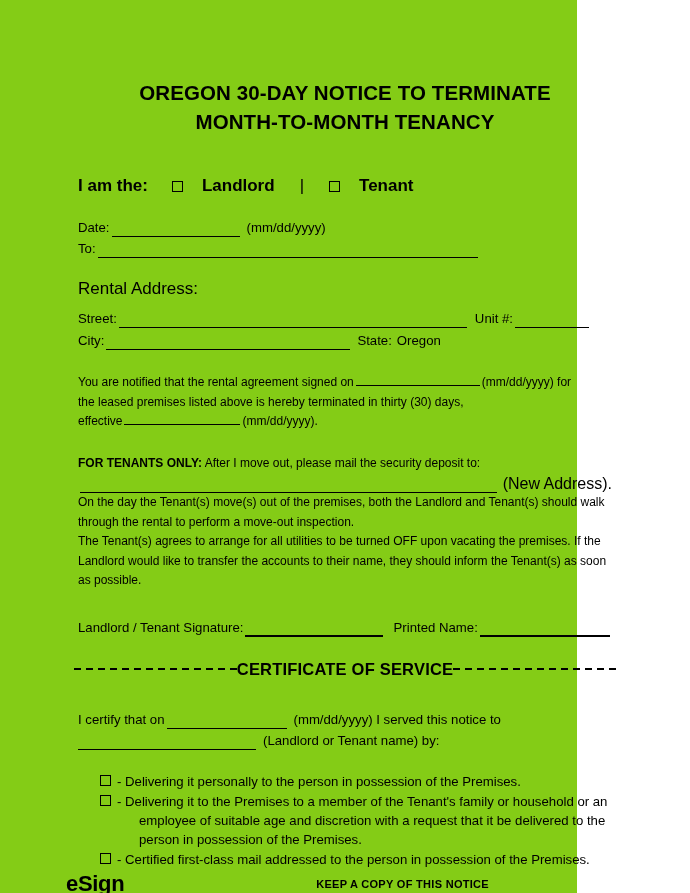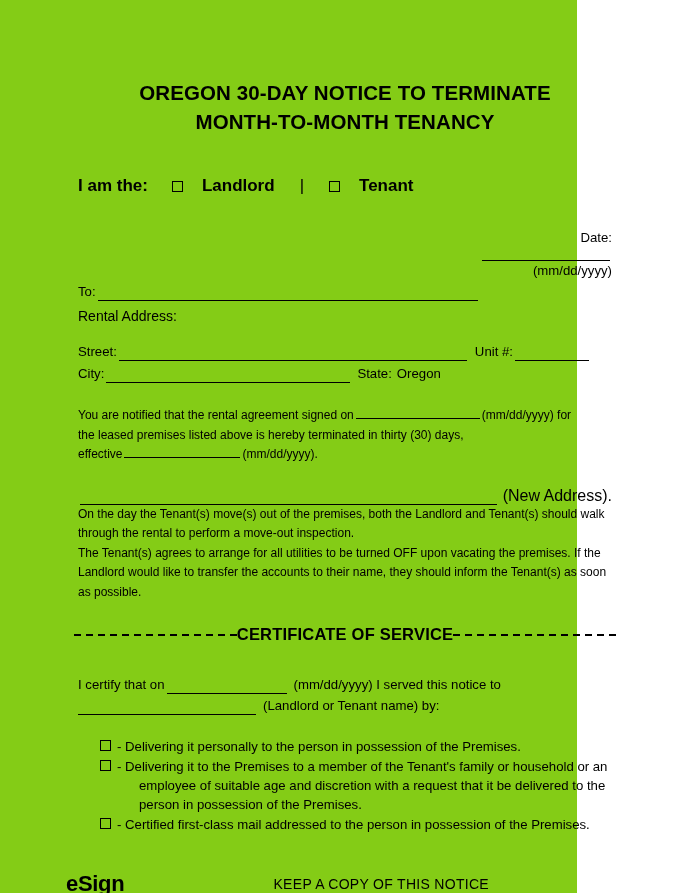--- a/index.html
+++ b/index.html
@@ -71,25 +71,25 @@
     white-space: nowrap;
   }
   .blank {
     display: inline-block;
     border-bottom: 1.3px solid #000;
     height: 13px;
     margin: 0 2px;
   }
   .blank.thick { border-bottom-width: 2px; }
 
-  .sec-date { margin-top: 32px; flex-direction: column; }
+  .sec-date { margin-top: 22px; }
   .sec-to   { margin-top: 2px; }
 
-  .rental-title { margin-top: 7px; font-size: 14px; }
-  .sec-street { margin-top: 18px; }
+  .rental-title { margin-top: 21px; font-size: 17px; }
+  .sec-street { margin-top: 10px; }
   .sec-city   { margin-top: 3px; }
 
   
   p.para {
     margin: 0;
     font-size: 12px;
     line-height: 19.5px;
     text-align: left;
   }
   .sec-notified { margin-top: 23px; }
@@ -174,22 +174,22 @@
     align-items: center;
     justify-content: space-between;
     margin-top: 42px;
   }
   .brand {
     font-size: 22px;
     font-weight: bold;
     letter-spacing: -0.3px;
   }
   .keepcopy {
-    font-size: 14px;
-    font-weight: normal;
+    font-size: 11px;
+    font-weight: bold;
     letter-spacing: 0.3px;
   }
 </style>
 </head>
 <body>
 
 <div class="page">
   <div class="content">
 
     <div class="title-block">
@@ -237,30 +237,40 @@
       <p class="para">
         <span>You are notified that the rental agreement signed on</span><span class="inline-blank" style="width:124px"></span><span>(mm/dd/yyyy) for</span>
       </p>
       <p class="para">the leased premises listed above is hereby terminated in thirty (30) days,</p>
       <p class="para">
         <span>effective</span><span class="inline-blank" style="width:116px"></span><span>(mm/dd/yyyy).</span>
       </p>
     </div>
 
     <div class="sec-tenants-only">
+      <p class="para">
+        <b class="bold">FOR TENANTS ONLY:</b>
+        <span>After I move out, please mail the security deposit to:</span>
+      </p>
       <div class="newaddr-row">
         <span class="blank" style="width:433px"></span>
         <span style="margin-left:4px">(New Address).</span>
       </div>
     </div>
 
     <p class="para sec-moveout">On the day the Tenant(s) move(s) out of the premises, both the Landlord and Tenant(s) should walk through the rental to perform a move-out inspection.</p>
 
     <p class="para sec-utilities">The Tenant(s) agrees to arrange for all utilities to be turned OFF upon vacating the premises. If the Landlord would like to transfer the accounts to their name, they should inform the Tenant(s) as soon as possible.</p>
 
+    <div class="row sec-sign1">
+      <span>Landlord / Tenant Signature:</span>
+      <span class="blank thick" style="width:140px"></span>
+      <span style="margin-left:9px">Printed Name:</span>
+      <span class="blank thick" style="width:133px"></span>
+    </div>
 
     <div class="cos">
       <span class="dashes">
         <i></i>
           <i></i>
           <i></i>
           <i></i>
           <i></i>
           <i></i>
           <i></i>

